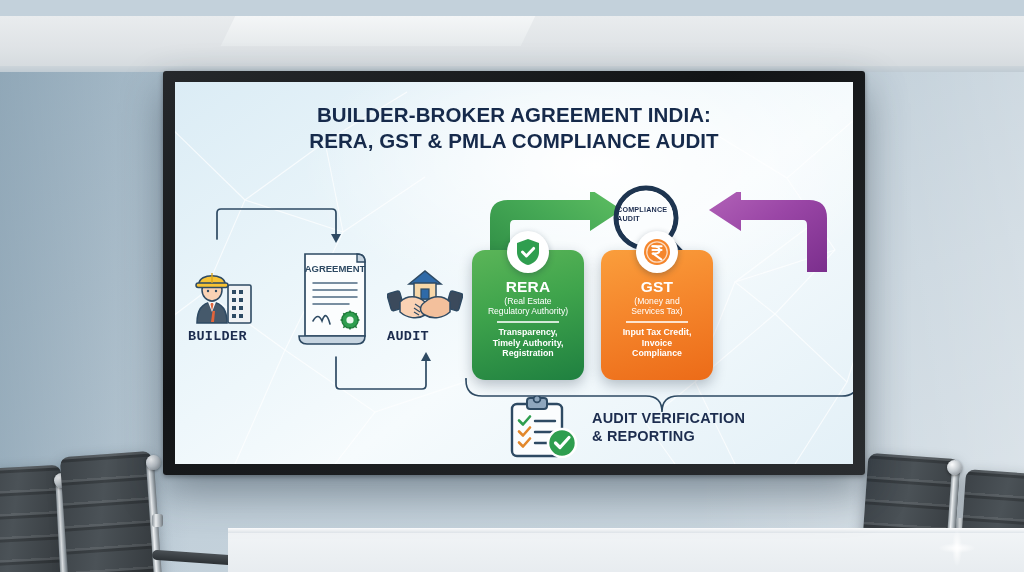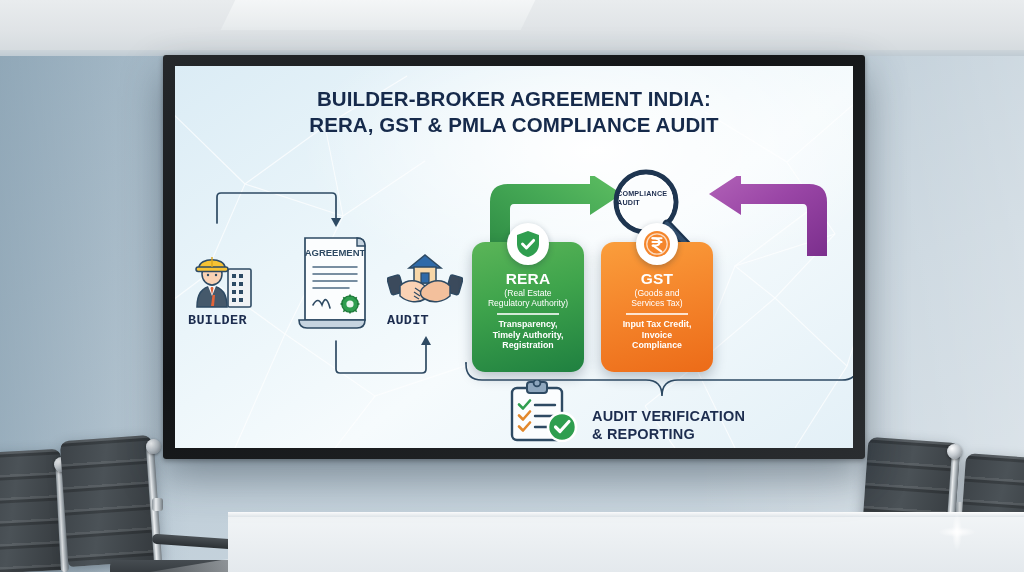--- a/index.html
+++ b/index.html
@@ -4,21 +4,21 @@
 <style>
   * { margin:0; padding:0; box-sizing:border-box; }
   html,body { width:1024px; height:572px; overflow:hidden; }
   body {
     font-family:"Liberation Sans", sans-serif;
     background:#c3d1db;
     position:relative;
   }
 
   
-  .room { position:absolute; inset:0; overflow:hidden; }
+  .room { position:absolute; inset:0; overflow:hidden;margin-top:16px; }
 
   .ceiling {
     position:absolute; left:0; top:0; width:1024px; height:58px;
     background:linear-gradient(180deg,#e9ecee 0%,#dfe3e6 55%,#d2d8dc 100%);
   }
   .ceiling-recess {
     position:absolute; left:228px; top:0; width:300px; height:30px;
     background:linear-gradient(180deg,#f4f6f7 0%,#e6eaec 100%);
     transform:skewX(-26deg);
   }
@@ -120,21 +120,21 @@
   }
 
   
   .flow-left { position:absolute; left:26px; top:125px; width:274px; height:190px; }
   .node-label {
     position:absolute; color:#1d2d4f; font-weight:bold;
     font-size:13.5px; letter-spacing:.3px; white-space:nowrap;font-family:Liberation Mono, monospace;
   }
 
   
-  .cards { position:absolute; left:297px; top:176px; width:370px; height:130px; }
+  .cards { position:absolute; left:297px; top:168px; width:370px; height:130px; }
   .card {
     position:absolute; top:0; width:112px; height:130px;
     border-radius:13px; color:#fff; text-align:center;
     padding-top:28px; box-shadow:0 5px 13px rgba(20,40,60,.28);
   }
   .card-rera { left:0;   background:linear-gradient(165deg,#5bb558 0%,#3fa44c 42%,#1f8040 100%); }
   .card-gst  { left:129px; background:linear-gradient(165deg,#fa9e3c 0%,#f5862c 45%,#ec6b18 100%); }
   .card-pmla { left:258px; background:linear-gradient(165deg,#a459ad 0%,#91409a 45%,#78308a 100%); }
   .card-title { font-size:15.5px; font-weight:bold; line-height:17px; letter-spacing:.2px; }
   .card-sub   { font-size:8.6px; line-height:10.2px; margin-top:1px; padding:0 4px; }
@@ -152,21 +152,21 @@
   .magnifier { position:absolute; left:430px; top:100px; width:96px; height:88px; }
   .mag-text {
     position:absolute; left:12px; top:24px; width:58px; 
     font-size:7.2px; font-weight:bold; color:#1d2d4f; line-height:8.6px;
     letter-spacing:.2px;
   }
 
   
   .audit { position:absolute; left:325px; top:312px; width:280px; height:62px; }
   .audit-text {
-    position:absolute; left:92px; top:30px;
+    position:absolute; left:92px; top:16px;
     color:#1d2d4f; font-weight:bold; font-size:14.5px; line-height:17.5px;
     letter-spacing:.2px; white-space:nowrap;
   }
 </style>
 </head>
 <body>
 
 <div class="room">
 
   <div class="ceiling"></div>
@@ -395,21 +395,21 @@
               <g stroke="#ffffff" stroke-width="2.1" fill="none" stroke-linecap="round">
                 <path d="M9.5 8.2 H18.5"></path>
                 <path d="M9.5 12 H18.5"></path>
                 <path d="M9.5 8.2 C15 8.2 16.6 10 16.6 12 C16.6 14 15 15.6 11.5 15.6 H9.6"></path>
                 <path d="M10.3 15.6 L18.2 21.4"></path>
               </g>
             </svg>
           </div>
           <div class="card-title">GST</div>
           <div class="card-sub">
-            <div>(Goods and</div>
+            <div>(Money and</div>
             <div>Services Tax)</div>
           </div>
           <div class="card-rule"></div>
           <div class="card-desc">
             <div>Input Tax Credit,</div>
             <div>Invoice Compliance</div>
           </div>
         </div>
 
       </div>

